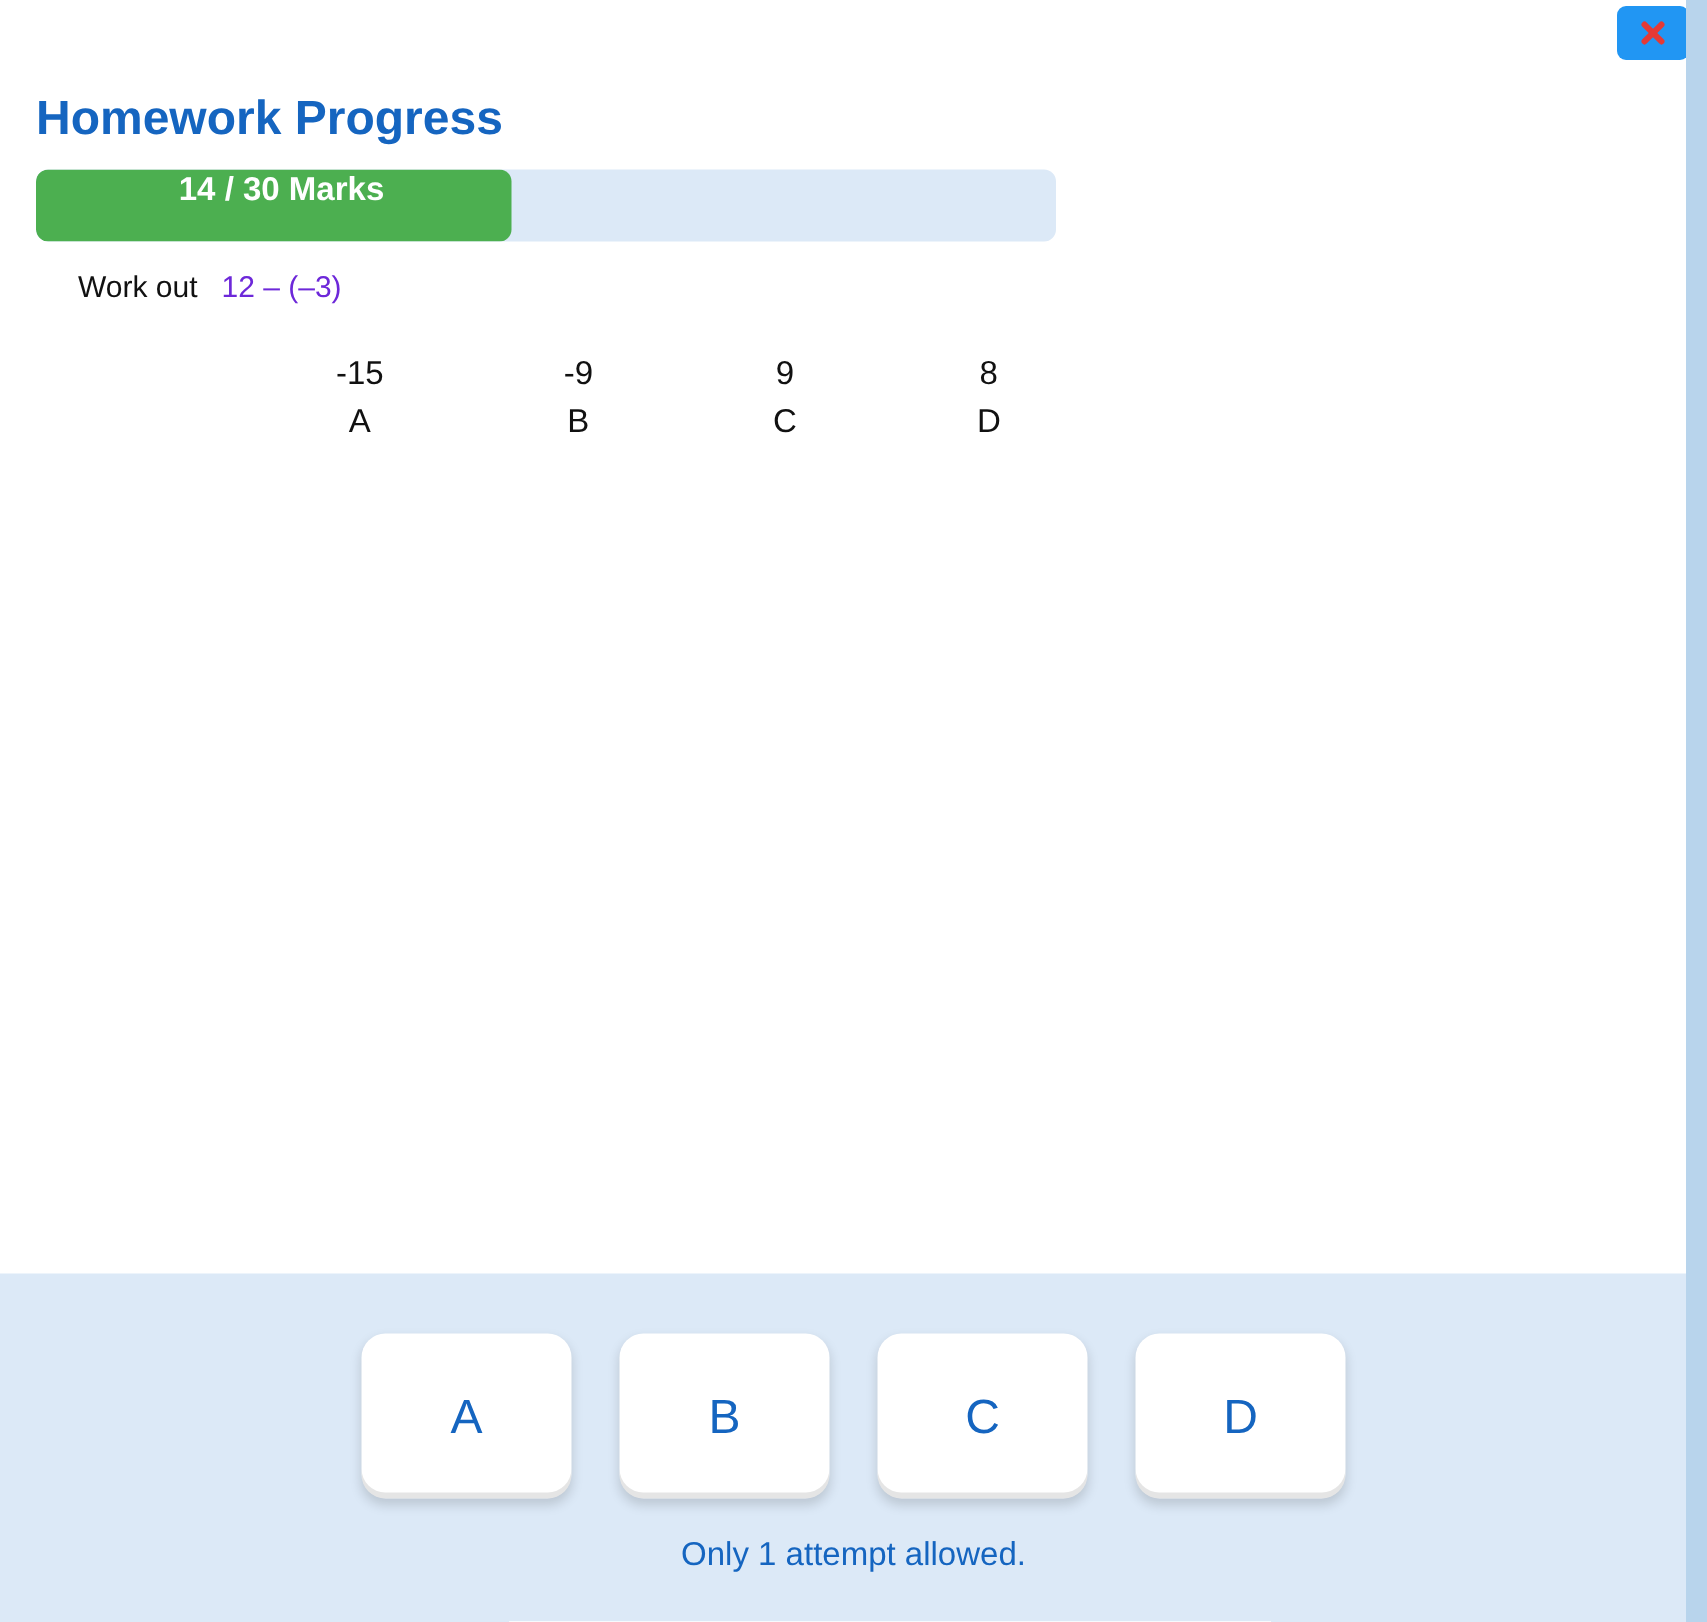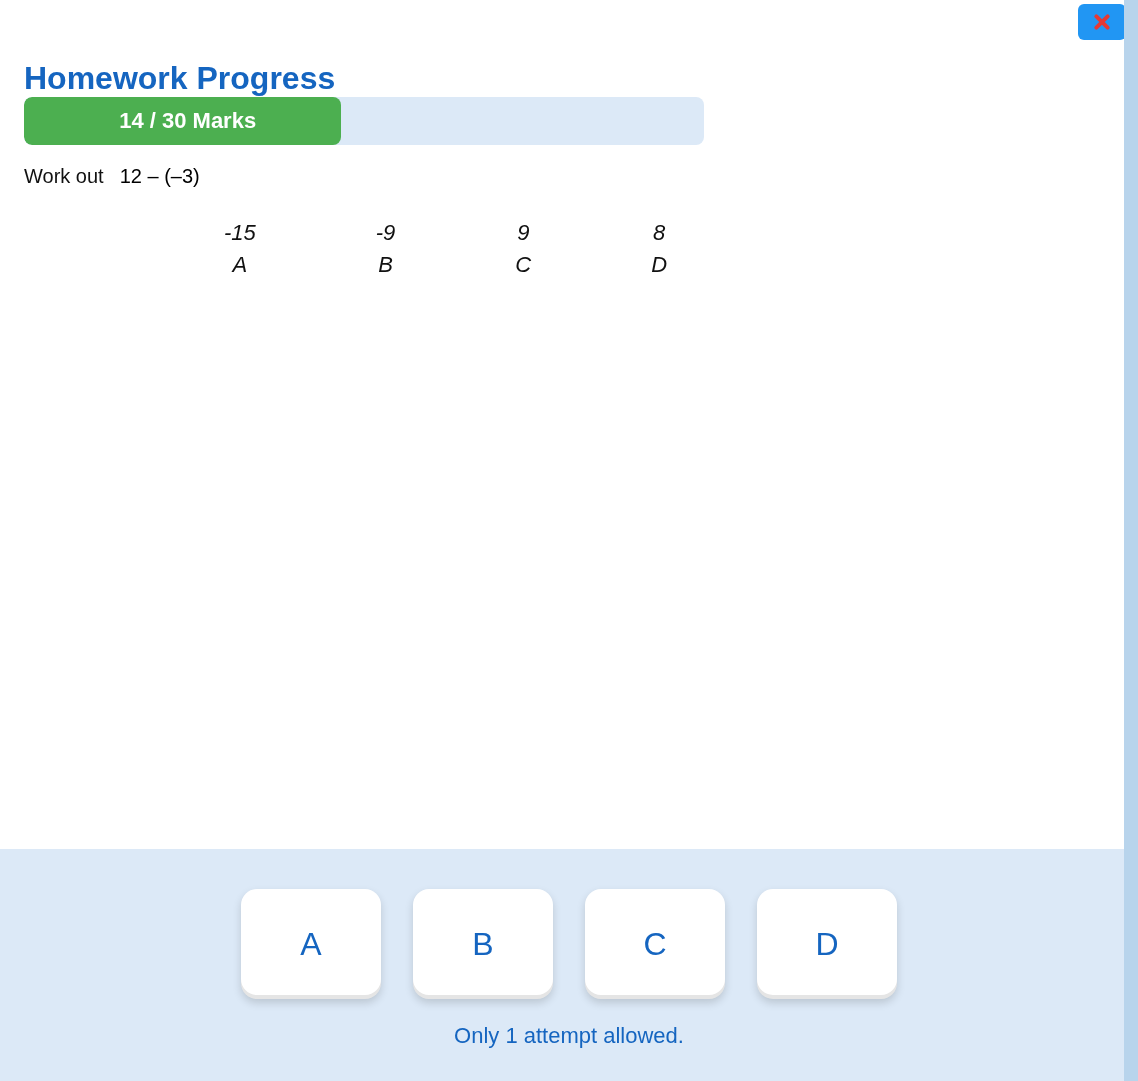--- a/index.html
+++ b/index.html
@@ -52,82 +52,82 @@
     .main-content {
       flex: 1;
       padding: 16px 24px;
       background: #ffffff;
     }
 
     .page-title {
       color: #1565c0;
       font-size: 32px;
       font-weight: 600;
+      margin-bottom: 16px;
     }
 
     .progress-bar-container {
       width: 680px;
       height: 48px;
       background: #dce9f7;
       border-radius: 8px;
       overflow: hidden;
       margin-bottom: 20px;
       display: flex;
     }
 
     .progress-bar-fill {
       background: #4caf50;
       height: 100%;
       display: flex;
-      align-items: center;
       justify-content: center;
       border-radius: 8px;
       padding-left: 10px;
     }
 
     .progress-label {
       color: #ffffff;
       font-size: 22px;
       font-weight: 600;
       white-space: nowrap;
       padding: 0 16px;
     }
 
     .question-prompt {
       display: flex;
       align-items: flex-start;
       gap: 16px;
       margin-bottom: 32px;
       font-size: 20px;
       color: #111111;
+      margin-left: 28px;
     }
 
     .work-out-label {
       font-size: 20px;
       color: #111111;
     }
 
     .math-expression {
       font-size: 20px;
-      color: #000000;
+      color: #6d28d9;
     }
 
     .answer-options-display {
       display: flex;
       gap: 120px;
       margin-left: 200px;
       margin-top: 20px;
     }
 
     .option-display {
       display: flex;
       flex-direction: column;
       align-items: center;
       gap: 6px;
-      font-style: italic;
     }
 
     .option-value {
       font-size: 22px;
       color: #111111;
       font-weight: 400;
     }
 
     .option-letter {
       font-size: 22px;

